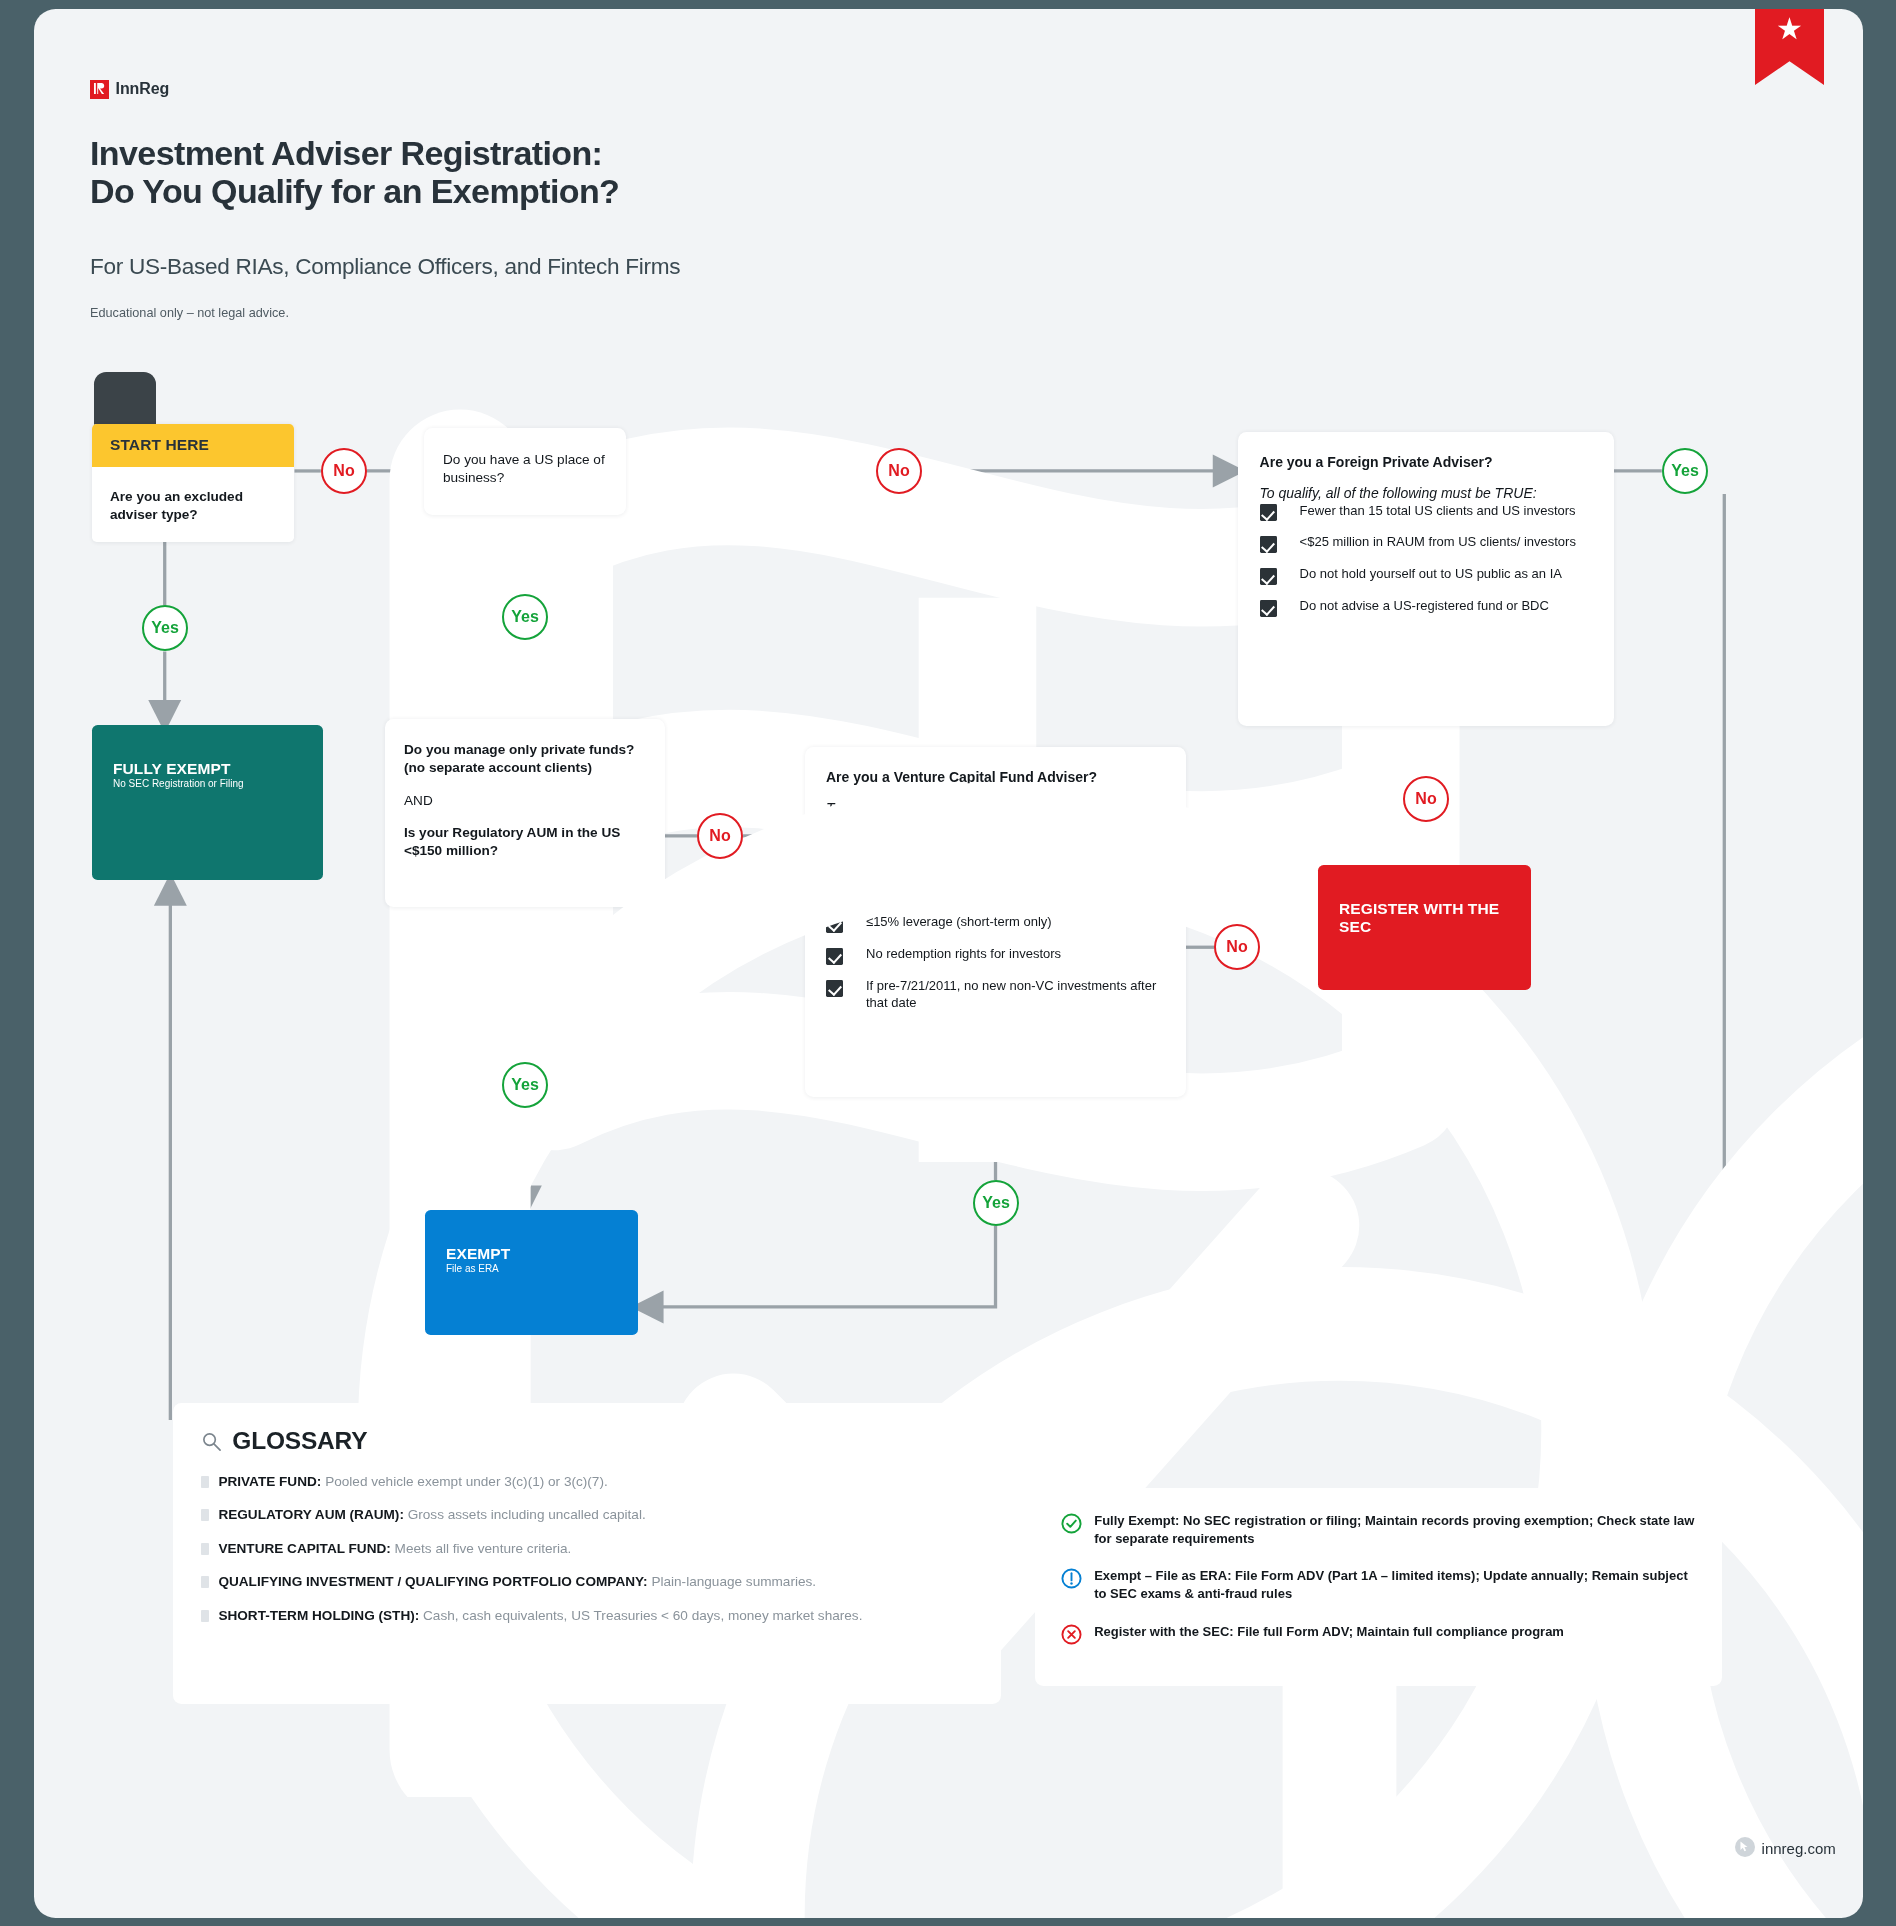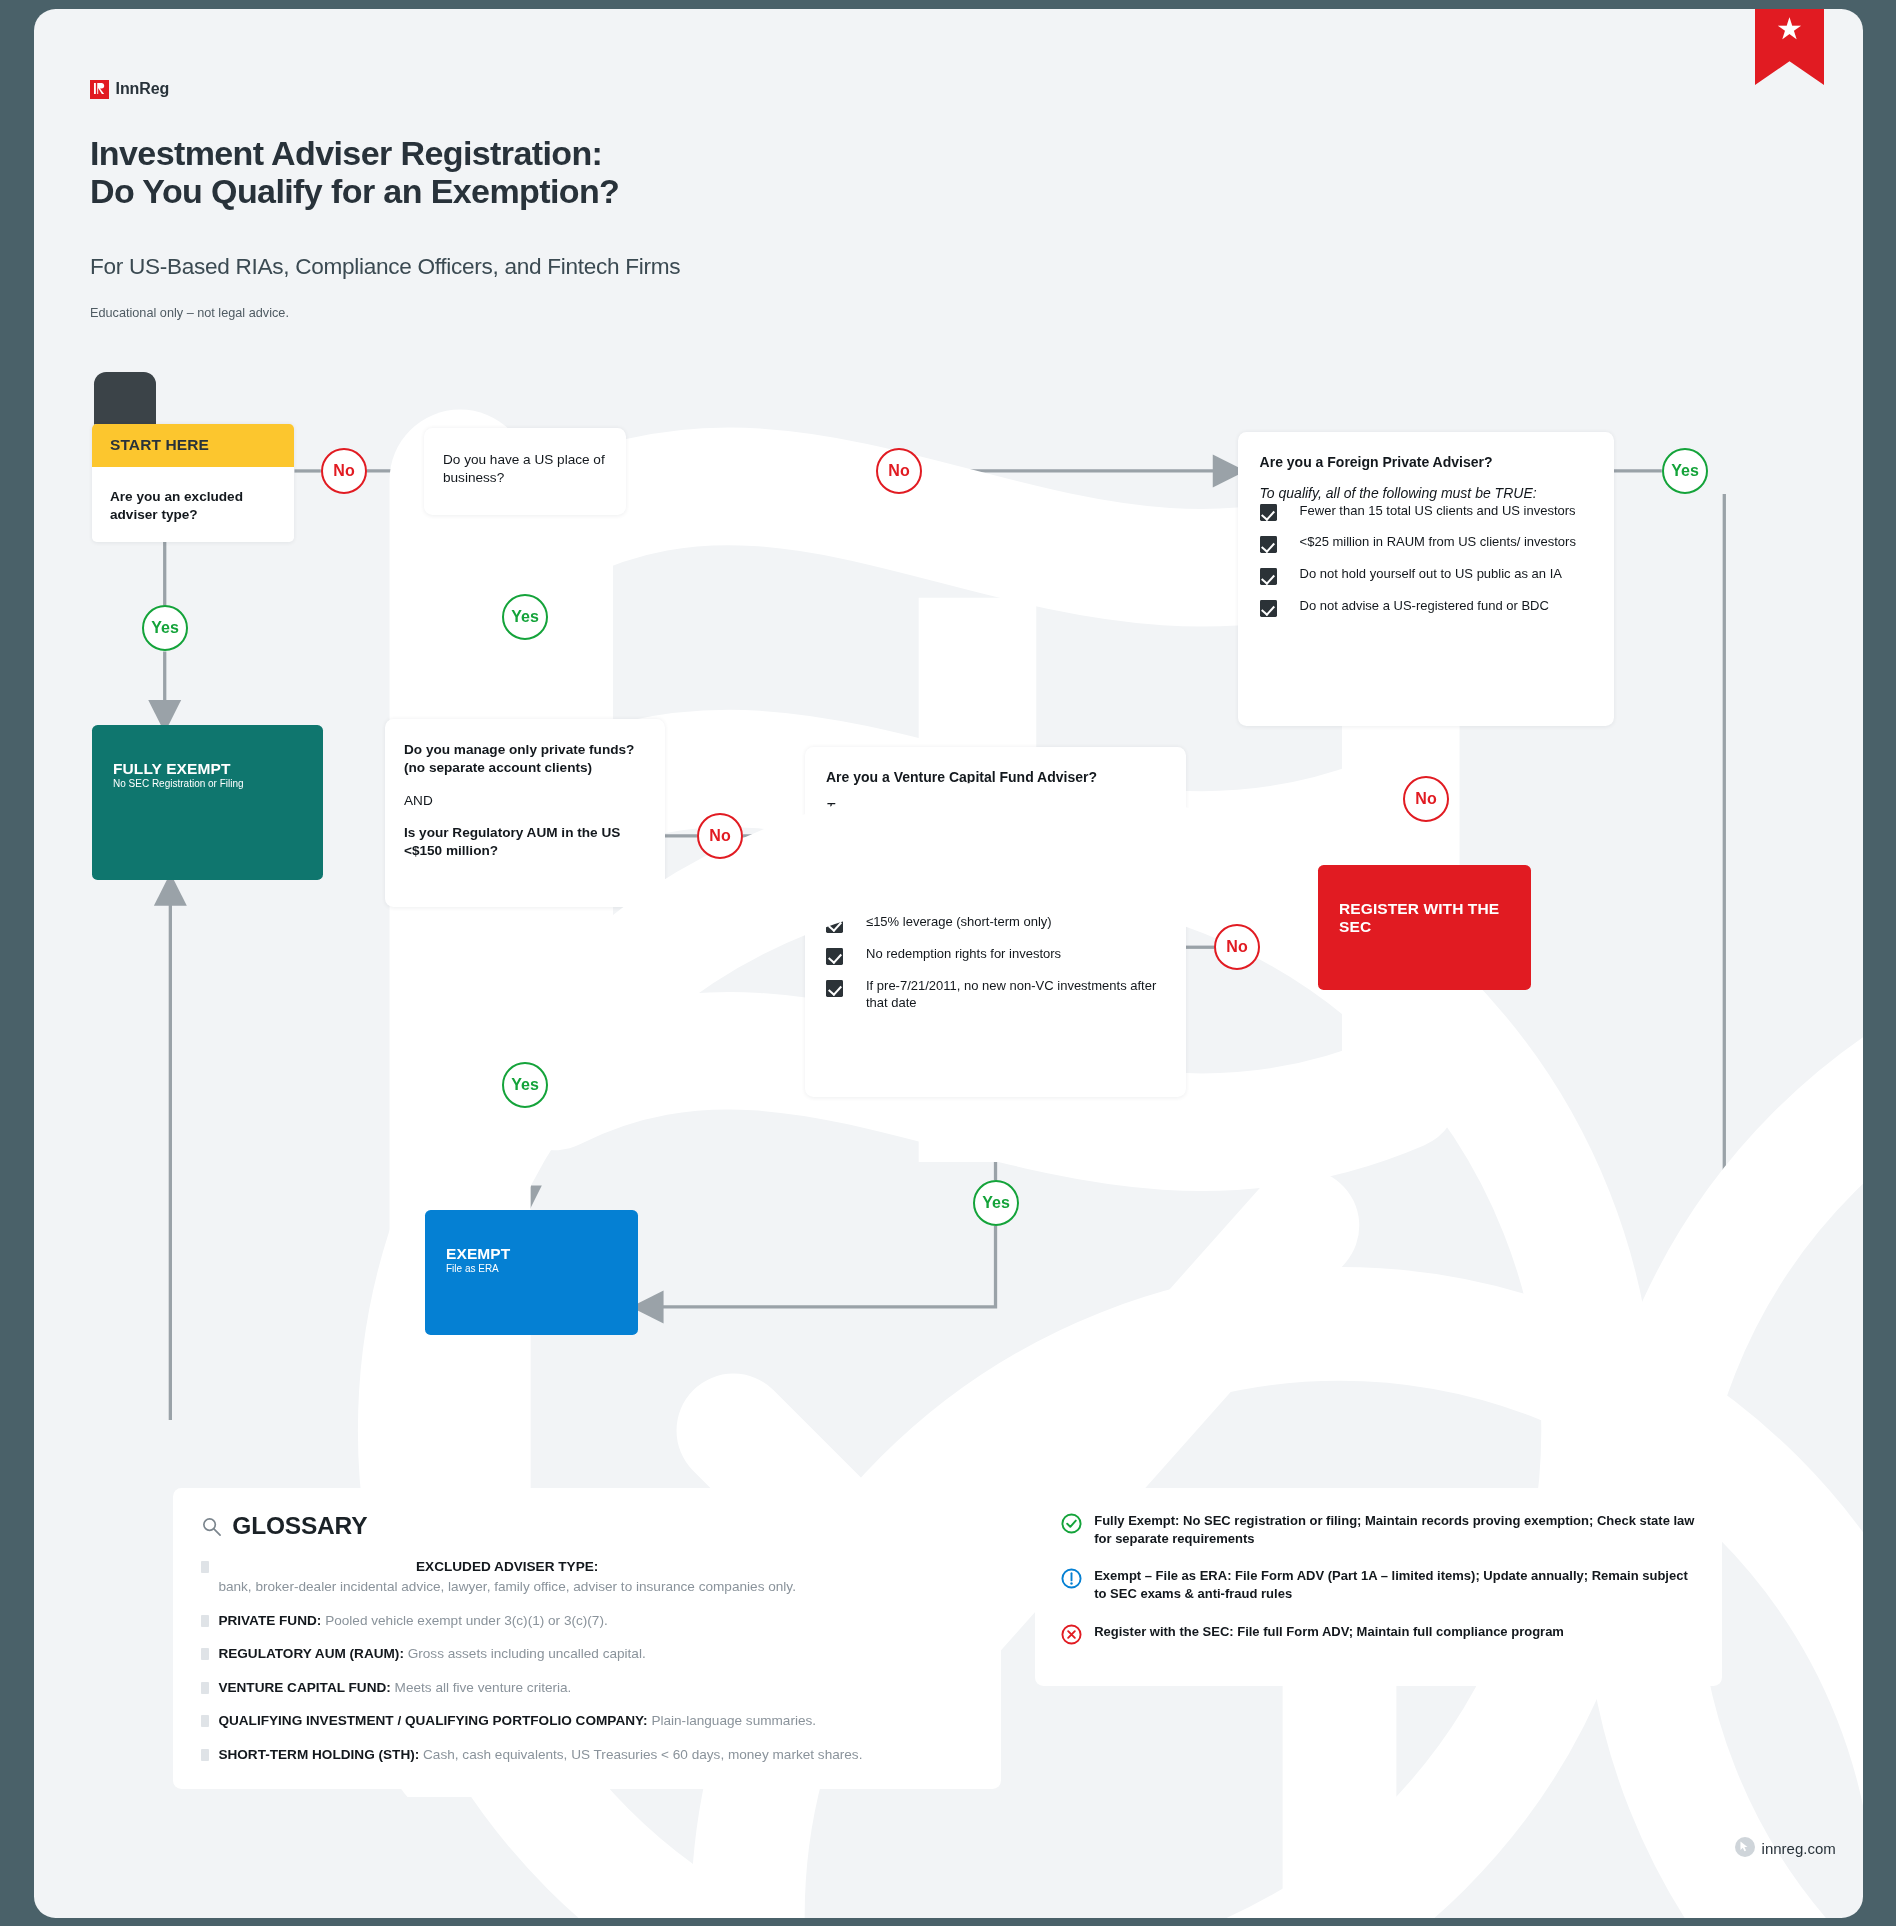--- a/index.html
+++ b/index.html
@@ -108,22 +108,22 @@
   .pill {
     position: absolute; width: 46px; height: 46px; border-radius: 50%;
     background: #fff; border: 2.8px solid #14a33a;
     display:flex; align-items:center; justify-content:center;
     font-size: 16px; font-weight: 700; color: #14a33a; z-index: 12;
   }
   .pill.no { border-color:#e11b22; color:#e11b22; }
 
   
   #glossary {
-    position:absolute; left: 139px; top: 1479px; width: 828px; height: 301px;
-    background:#fff; border-radius: 8.5px; padding: 24.5px 28px; text-align: center;
+    position:absolute; left: 139px; top: 1394px; width: 828px; height: 301px;
+    background:#fff; border-radius: 8.5px; padding: 24.5px 28px;
   }
   #glossary .gh { display:flex; align-items:center; gap: 10.3px; margin-bottom: 18px; }
   #glossary .gh .gt { font-size: 24.5px; font-weight: 700; color:#1b2227; letter-spacing:-0.2px; }
   .gitem { display:flex; gap: 9.4px; margin-bottom: 15px; }
   .gitem:last-child { margin-bottom: 0; }
   .gbullet { flex:0 0 auto; width: 8px; height: 12.2px; background:#dfe3e7; border-radius:0.9px; margin-top: 2.8px; }
   .gtxt { font-size: 13.6px; line-height: 1.36; color:#8a939b; }
   .gtxt b { color:#13181d; font-weight:700; }
   .gtxt .gdesc-block { display:block; margin-top: 1.9px; }
 
@@ -338,24 +338,20 @@
     <div class="gh">
       <svg width="21" height="21" viewBox="0 0 44 44">
           <circle cx="18" cy="18" r="12" fill="none" stroke="#7b858d" stroke-width="3.5"></circle>
           <path d="M27 27 L40 40" stroke="#7b858d" stroke-width="3.5" stroke-linecap="round"></path>
         </svg>
       <span class="gt">GLOSSARY</span>
     </div>
 
     <div class="gitem">
       <span class="gbullet"></span>
-      <span class="gtxt"><b>EXCLUDED ADVISER TYPE:</b><span class="gdesc-block">bank, broker-dealer incidental advice, lawyer, family office, adviser to insurance companies only.</span></span>
-    </div>
-    <div class="gitem">
-      <span class="gbullet"></span>
       <span class="gtxt"><b>PRIVATE FUND:</b> <span>Pooled vehicle exempt under 3(c)(1) or 3(c)(7).</span></span>
     </div>
     <div class="gitem">
       <span class="gbullet"></span>
       <span class="gtxt"><b>REGULATORY AUM (RAUM):</b> <span>Gross assets including uncalled capital.</span></span>
     </div>
     <div class="gitem">
       <span class="gbullet"></span>
       <span class="gtxt"><b>VENTURE CAPITAL FUND:</b> <span>Meets all five venture criteria.</span></span>
     </div>

